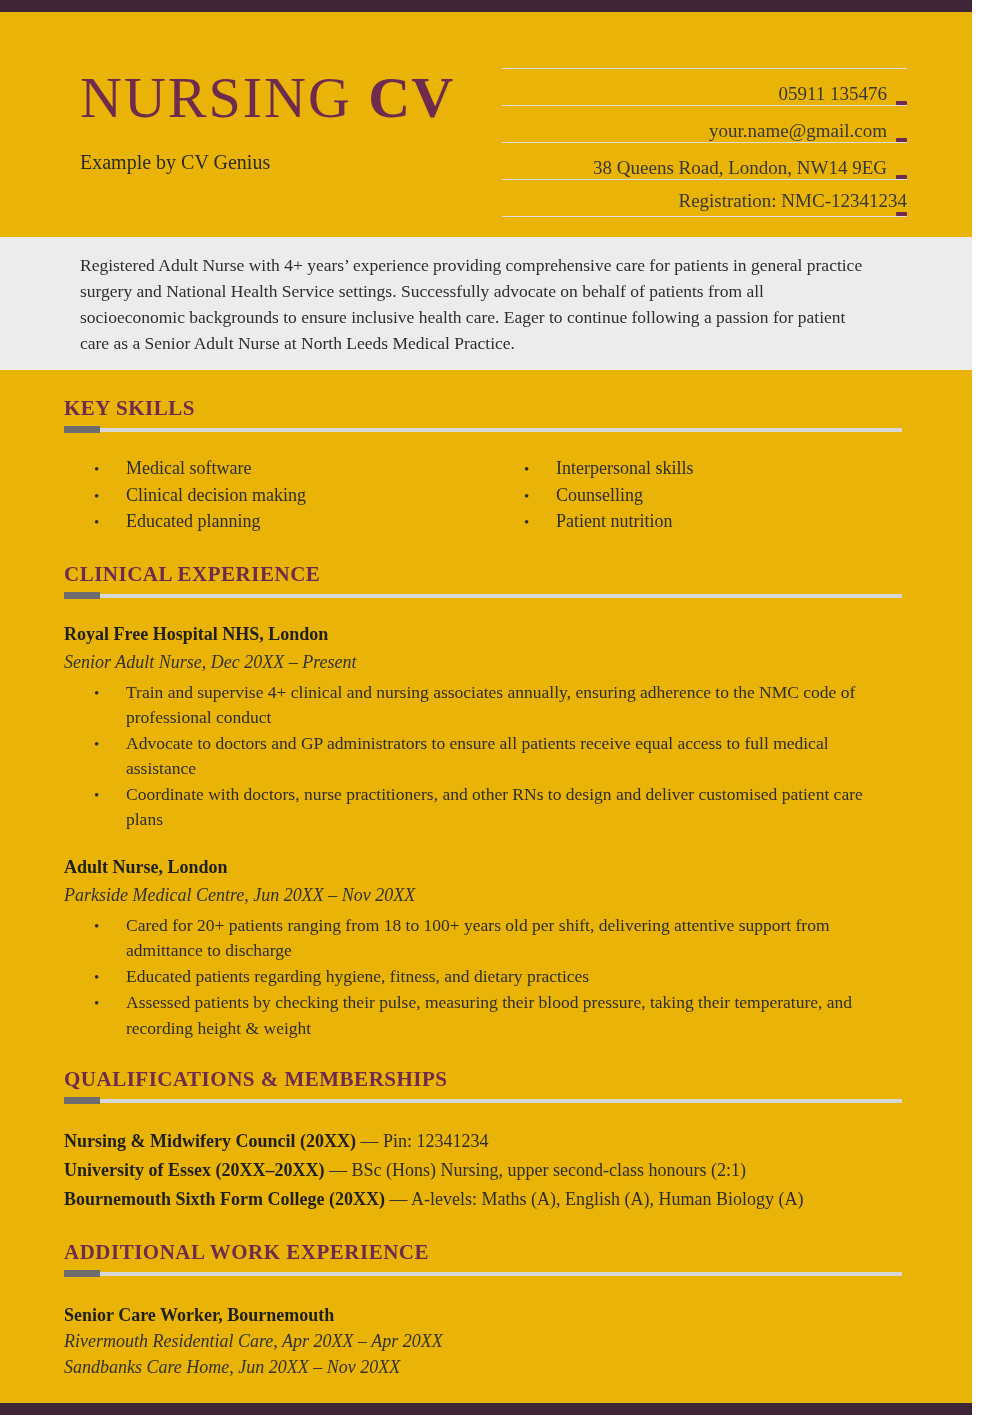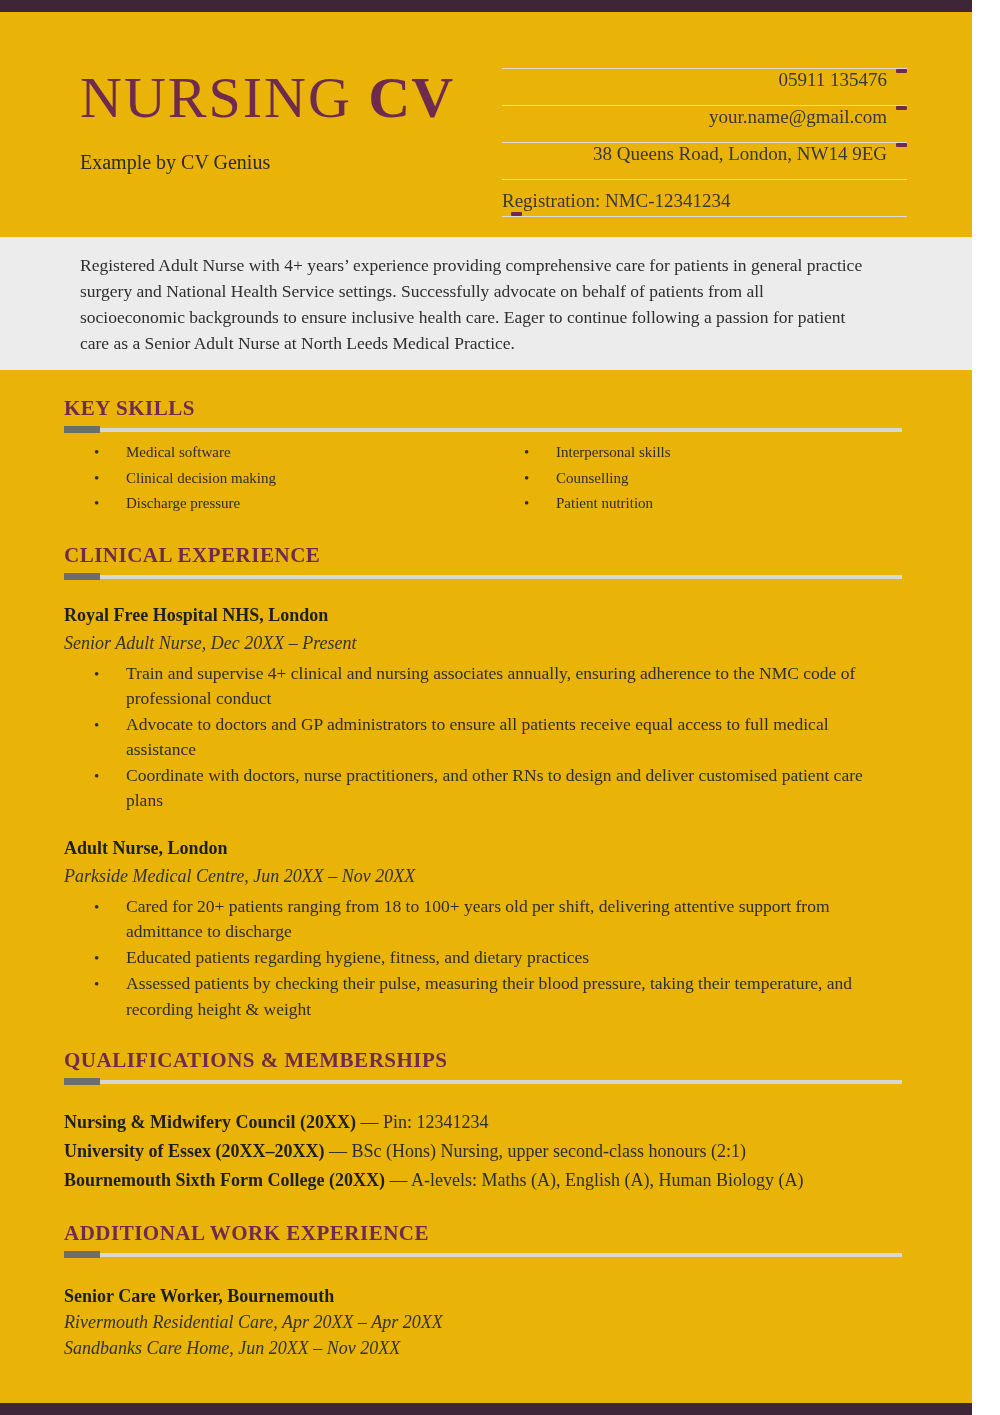--- a/index.html
+++ b/index.html
@@ -11,35 +11,35 @@
   .accent-bar.top{top:0;}
   .accent-bar.bottom{bottom:0;}
 
   
   .header{display:flex;justify-content:space-between;padding:58px 65px 0 80px;}
   .brand{padding-top:10px;}
   .cv-title{font-size:58px;line-height:1.05;color:#6f2b4d;font-weight:400;letter-spacing:2px;white-space:nowrap;}
   .cv-title .bold{font-weight:800;letter-spacing:1px;}
   .cv-subtitle{margin-top:22px;font-size:20px;color:#2b2b2b;}
   .contact{width:405px;margin-top:10px;}
-  .c-row{border-top:1px solid #dcdcdc;height:36px;display:flex;align-items:flex-start;justify-content:flex-end;font-size:19px;color:#383838;}
+  .c-row{border-top:1px solid #dcdcdc;height:36px;display:flex;align-items:flex-end;justify-content:flex-end;font-size:19px;color:#383838;}
   .c-row:last-child{border-bottom:1px solid #dcdcdc;flex-direction:column;}
   .c-dash{width:11px;height:4px;background:#6f2b4d;margin-left:9px;border-radius:1px;flex:none;}
 
   
   .summary{margin-top:20px;background:#ececec;padding:15px 104px 14px 80px;font-size:17.5px;line-height:26px;color:#2e2e2e;}
 
   
   .content{padding:0 70px 0 64px;}
   .sec-head{margin:26px 0 0 0;font-size:21px;font-weight:700;color:#6f2b4d;letter-spacing:0.5px;}
   .sec-rule{position:relative;height:4px;background:#d7d7d7;margin-top:7px;}
   .sec-rule .dark-seg{position:absolute;left:0;top:-2px;height:7px;width:36px;background:#6d6d6d;}
 
   
-  .skills{display:flex;margin-top:8px;font-size:15px;}
+  .skills{display:flex;margin-top:24px;font-size:18px;}
   .skills ul{list-style:none;margin:0;padding:0;}
   .skills .col1{width:430px;}
   .skills li{display:flex;line-height:25.5px;}
   .bullet{flex:none;width:32px;padding-left:30px;color:#2e2e2e;}
   .bullet::before{content:"\2022";font-size:15px;}
   .skills .bullet{padding-left:30px;}
 
   
   .job-title{font-size:18px;font-weight:700;color:#1f1f1f;margin-top:24px;}
   .job-meta{font-size:18px;font-style:italic;color:#333;margin-top:7px;}
@@ -103,21 +103,21 @@
         <li>
             <span class="bullet"></span>
             <span>Medical software</span>
           </li>
         <li>
             <span class="bullet"></span>
             <span>Clinical decision making</span>
           </li>
         <li>
             <span class="bullet"></span>
-            <span>Discharge pressure</span>
+            <span>Educated planning</span>
           </li>
       </ul>
       <ul class="col2">
         <li>
             <span class="bullet"></span>
             <span>Interpersonal skills</span>
           </li>
         <li>
             <span class="bullet"></span>
             <span>Counselling</span>

